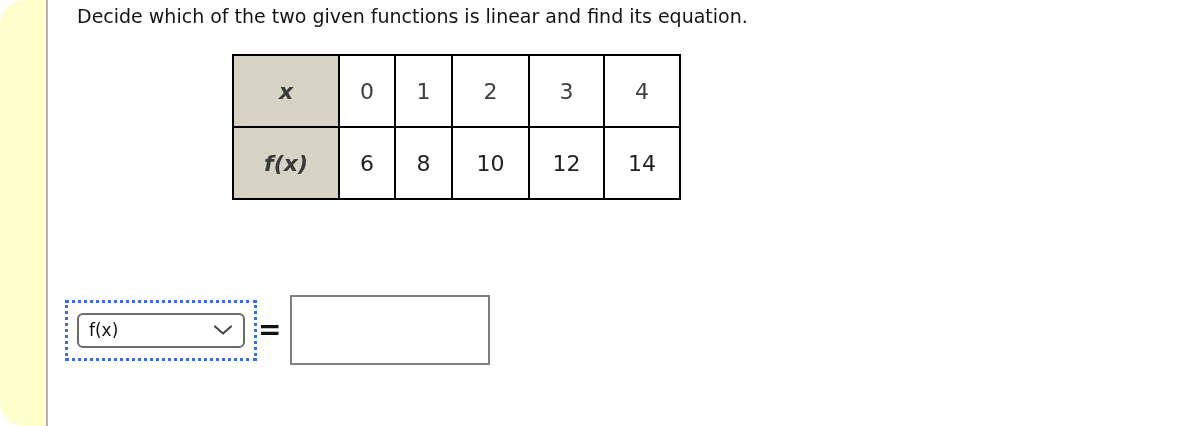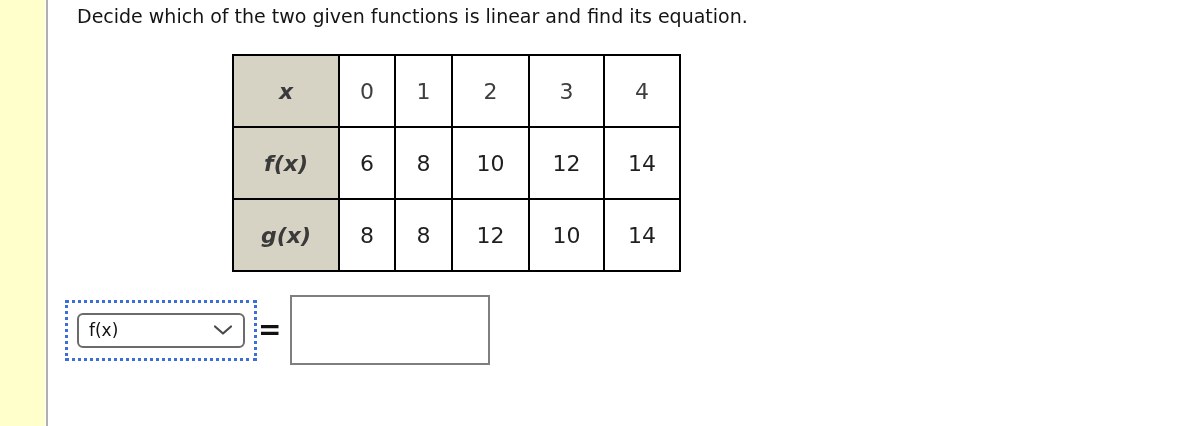--- a/index.html
+++ b/index.html
@@ -4,20 +4,21 @@
 <style>
   * { margin: 0; padding: 0; box-sizing: border-box; }
   html, body { background: #ffffff; }
   .page {
     position: relative;
     width: 1200px;
     height: 426px;
     background: #ffffff;
     overflow: hidden;
     font-family: "DejaVu Sans", "Liberation Sans", sans-serif;
+    border-radius: 24px;
   }
   .left-strip {
     position: absolute;
     left: 0; top: 0;
     width: 45px; height: 426px;
     background: #ffffcc;
   }
   .divider {
     position: absolute;
     left: 46px; top: 0;
@@ -125,28 +126,20 @@
       <td>4</td>
     </tr>
     <tr>
       <th>f(x)</th>
       <td>6</td>
       <td>8</td>
       <td>10</td>
       <td>12</td>
       <td>14</td>
     </tr>
-    <tr>
-      <th>g(x)</th>
-      <td>8</td>
-      <td>8</td>
-      <td>12</td>
-      <td>10</td>
-      <td>14</td>
-    </tr>
   </tbody>
     </table>
 
   <div class="answer-row">
     <div class="focus-ring">
       <div class="fake-select">
         <span class="sel-value">f(x)</span>
         <svg width="18" height="10" viewBox="0 0 18 10">
           <polyline points="1,1.5 9,8.5 17,1.5" fill="none" stroke="#4a4a4a" stroke-width="2.2" stroke-linecap="round" stroke-linejoin="round"></polyline>
         </svg>

